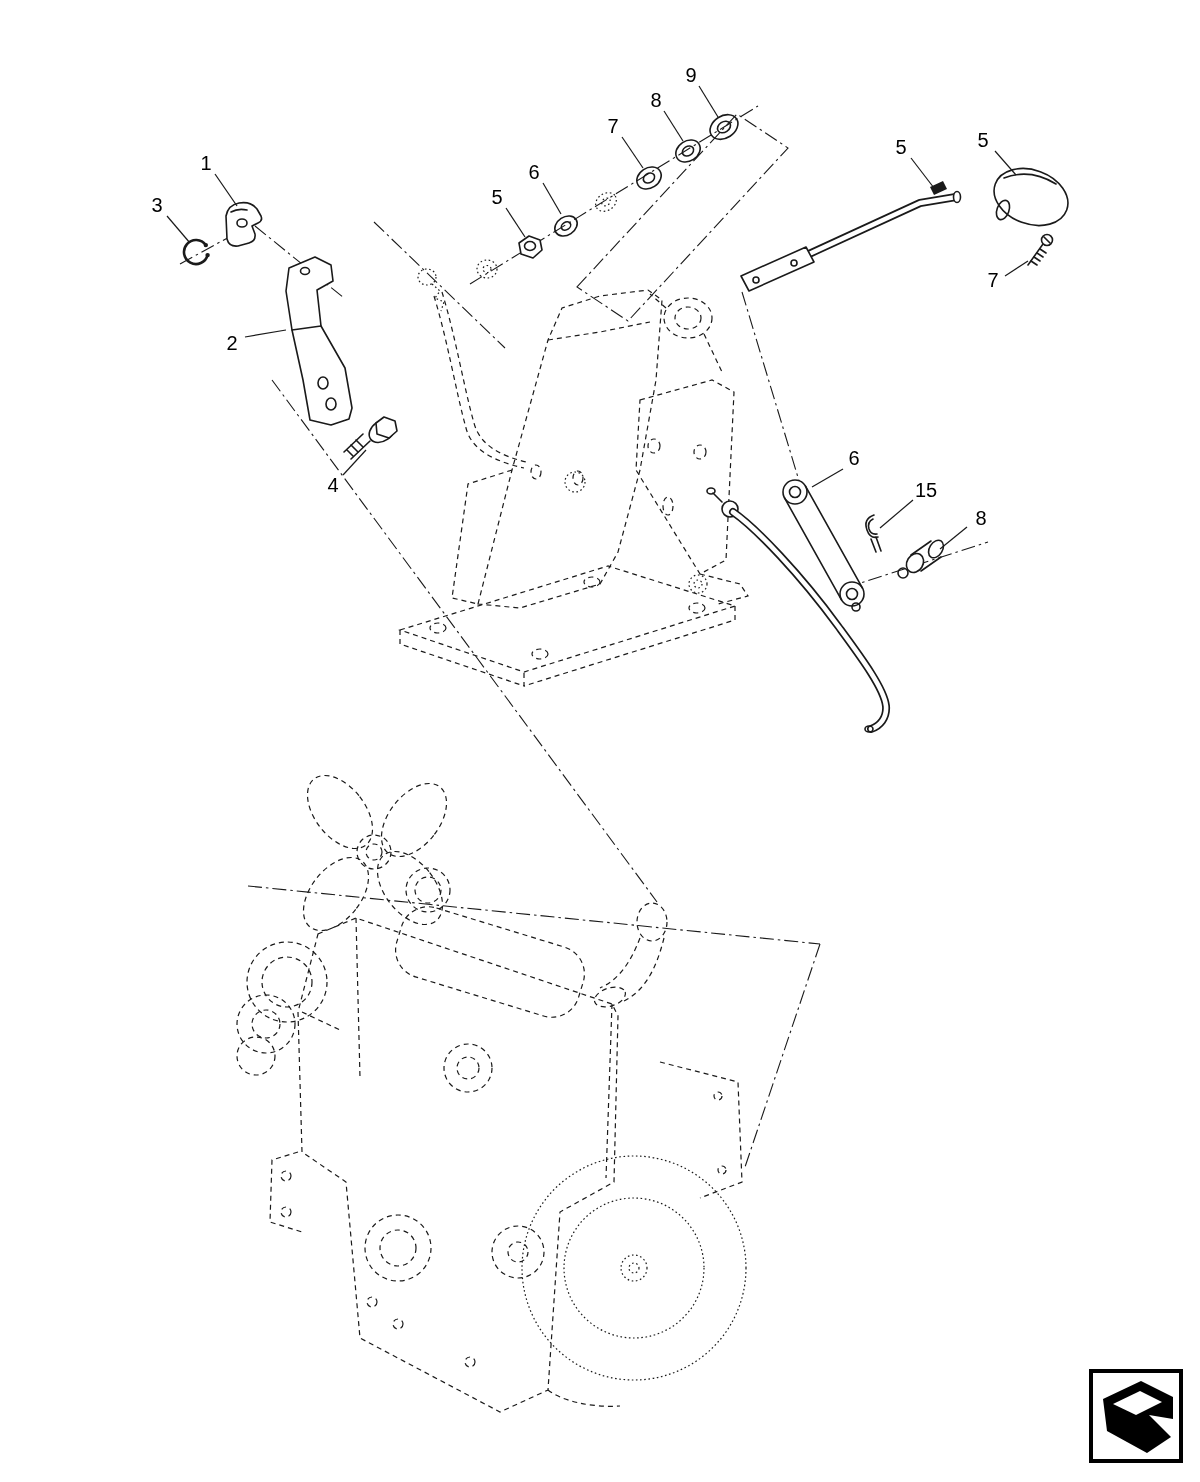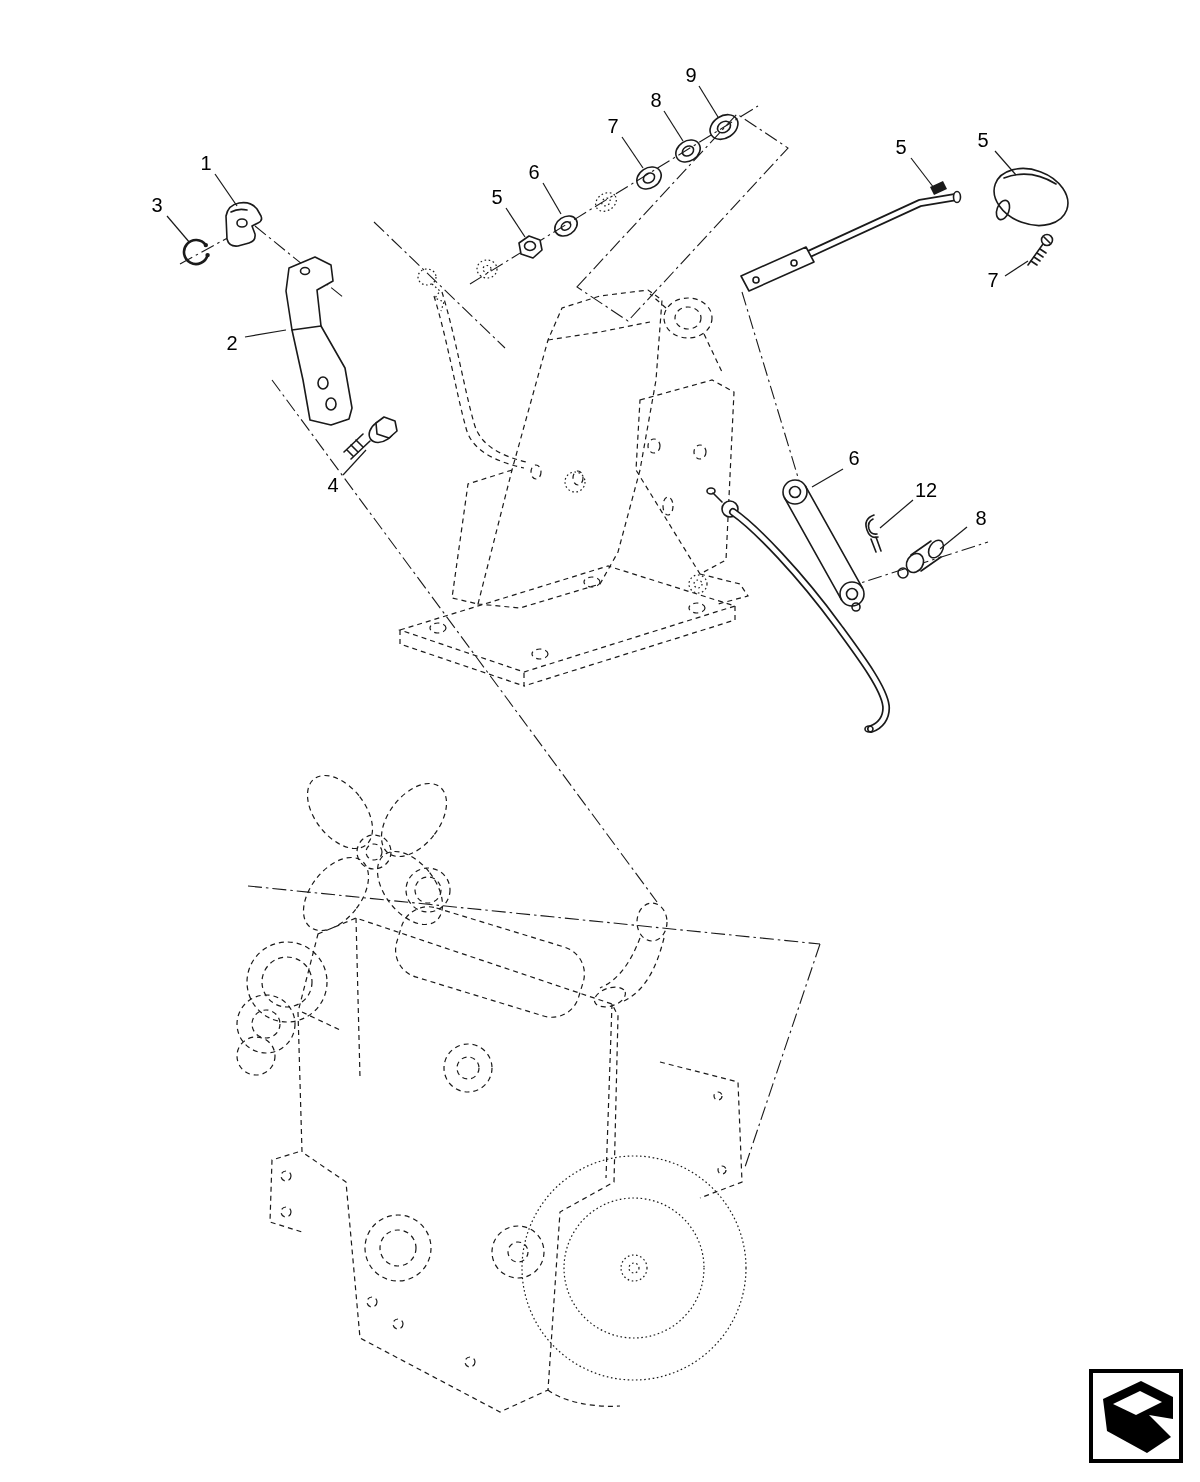--- a/index.html
+++ b/index.html
@@ -274,17 +274,17 @@
   <div class="callout" style="left:157px;top:205px">3</div>
   <div class="callout" style="left:333px;top:485px">4</div>
   <div class="callout" style="left:497px;top:197px">5</div>
   <div class="callout" style="left:534px;top:172px">6</div>
   <div class="callout" style="left:613px;top:126px">7</div>
   <div class="callout" style="left:656px;top:100px">8</div>
   <div class="callout" style="left:691px;top:75px">9</div>
   <div class="callout" style="left:901px;top:147px">5</div>
   <div class="callout" style="left:981px;top:518px">8</div>
   <div class="callout" style="left:854px;top:458px">6</div>
-  <div class="callout" style="left:926px;top:490px">12</div>
+  <div class="callout" style="left:926px;top:490px">15</div>
   <div class="callout" style="left:983px;top:140px">5</div>
   <div class="callout" style="left:993px;top:280px">7</div>
 
 </div>
 
 </body></html>

